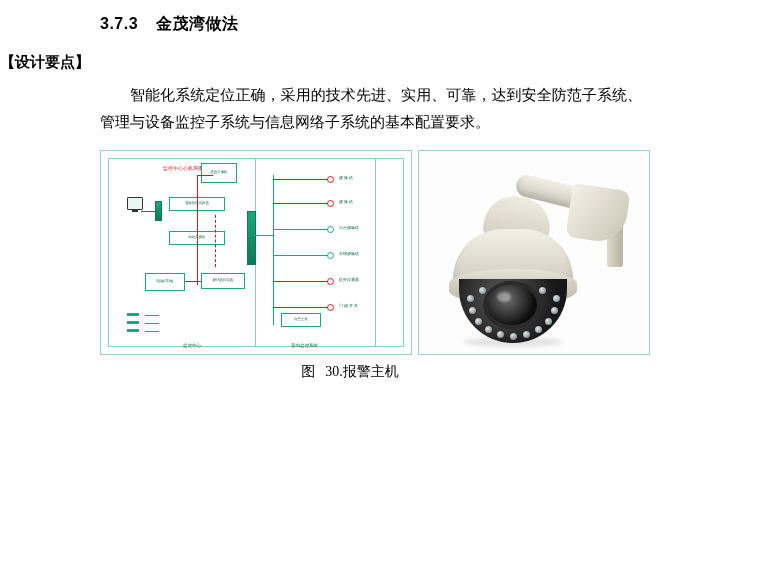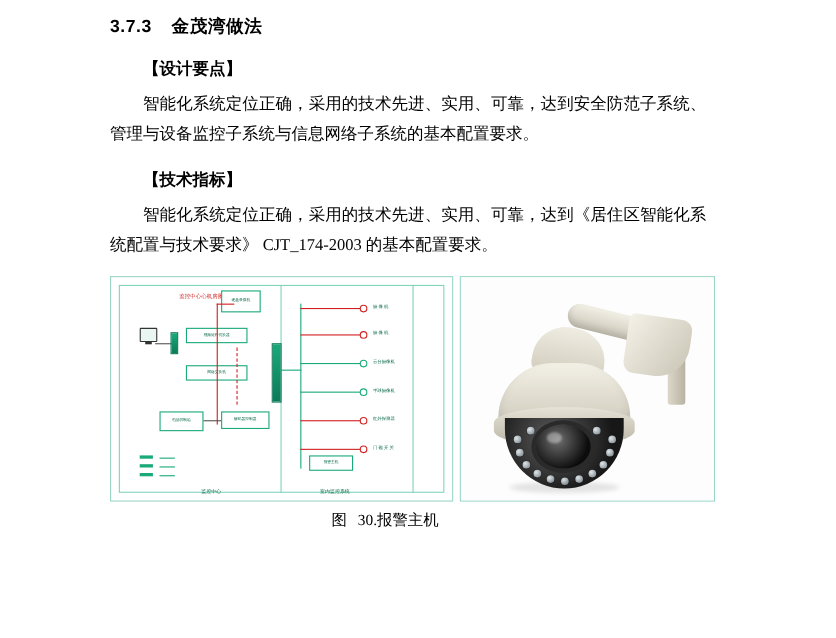--- a/index.html
+++ b/index.html
@@ -28,21 +28,20 @@
     font-weight: bold;
     font-size: 16px;
     letter-spacing: 0.5px;
   }
   .heading .num {
     display: inline-block;
     width: 56px;
   }
   .subheading {
     margin: 18px 0 0 0;
-    padding-left: 130px;
     font-family: "Liberation Sans", "DejaVu Sans", sans-serif;
     font-weight: bold;
     font-size: 15px;
   }
   .para {
     margin: 10px 0 0 0;
     padding: 0 118px 0 100px;
     font-size: 15px;
     line-height: 27px;
     text-align: justify;
@@ -274,23 +273,21 @@
 
 <div class="page">
 
   <div class="heading">
     <span class="num">3.7.3</span><span>金茂湾做法</span>
   </div>
 
   <div class="subheading">【设计要点】</div>
   <div class="para">智能化系统定位正确，采用的技术先进、实用、可靠，达到安全防范子系统、管理与设备监控子系统与信息网络子系统的基本配置要求。</div>
 
-  <div class="subheading">【技术指标】</div>
-
-  <div class="para">智能化系统定位正确，采用的技术先进、实用、可靠，达到《居住区智能化系统配置与技术要求》 CJT_174-2003 的基本配置要求。</div>
+
 
   <div class="figure-block">
 
     <div class="fig-left">
       <div class="diag">
         <div class="diag-inner-border"></div>
         <div class="vdiv" style="left:150px;"></div>
         <div class="vdiv" style="left:270px;"></div>
 
         <div class="lbl red" style="left:58px; top:10px; font-size:5px;">监控中心心机房图</div>

